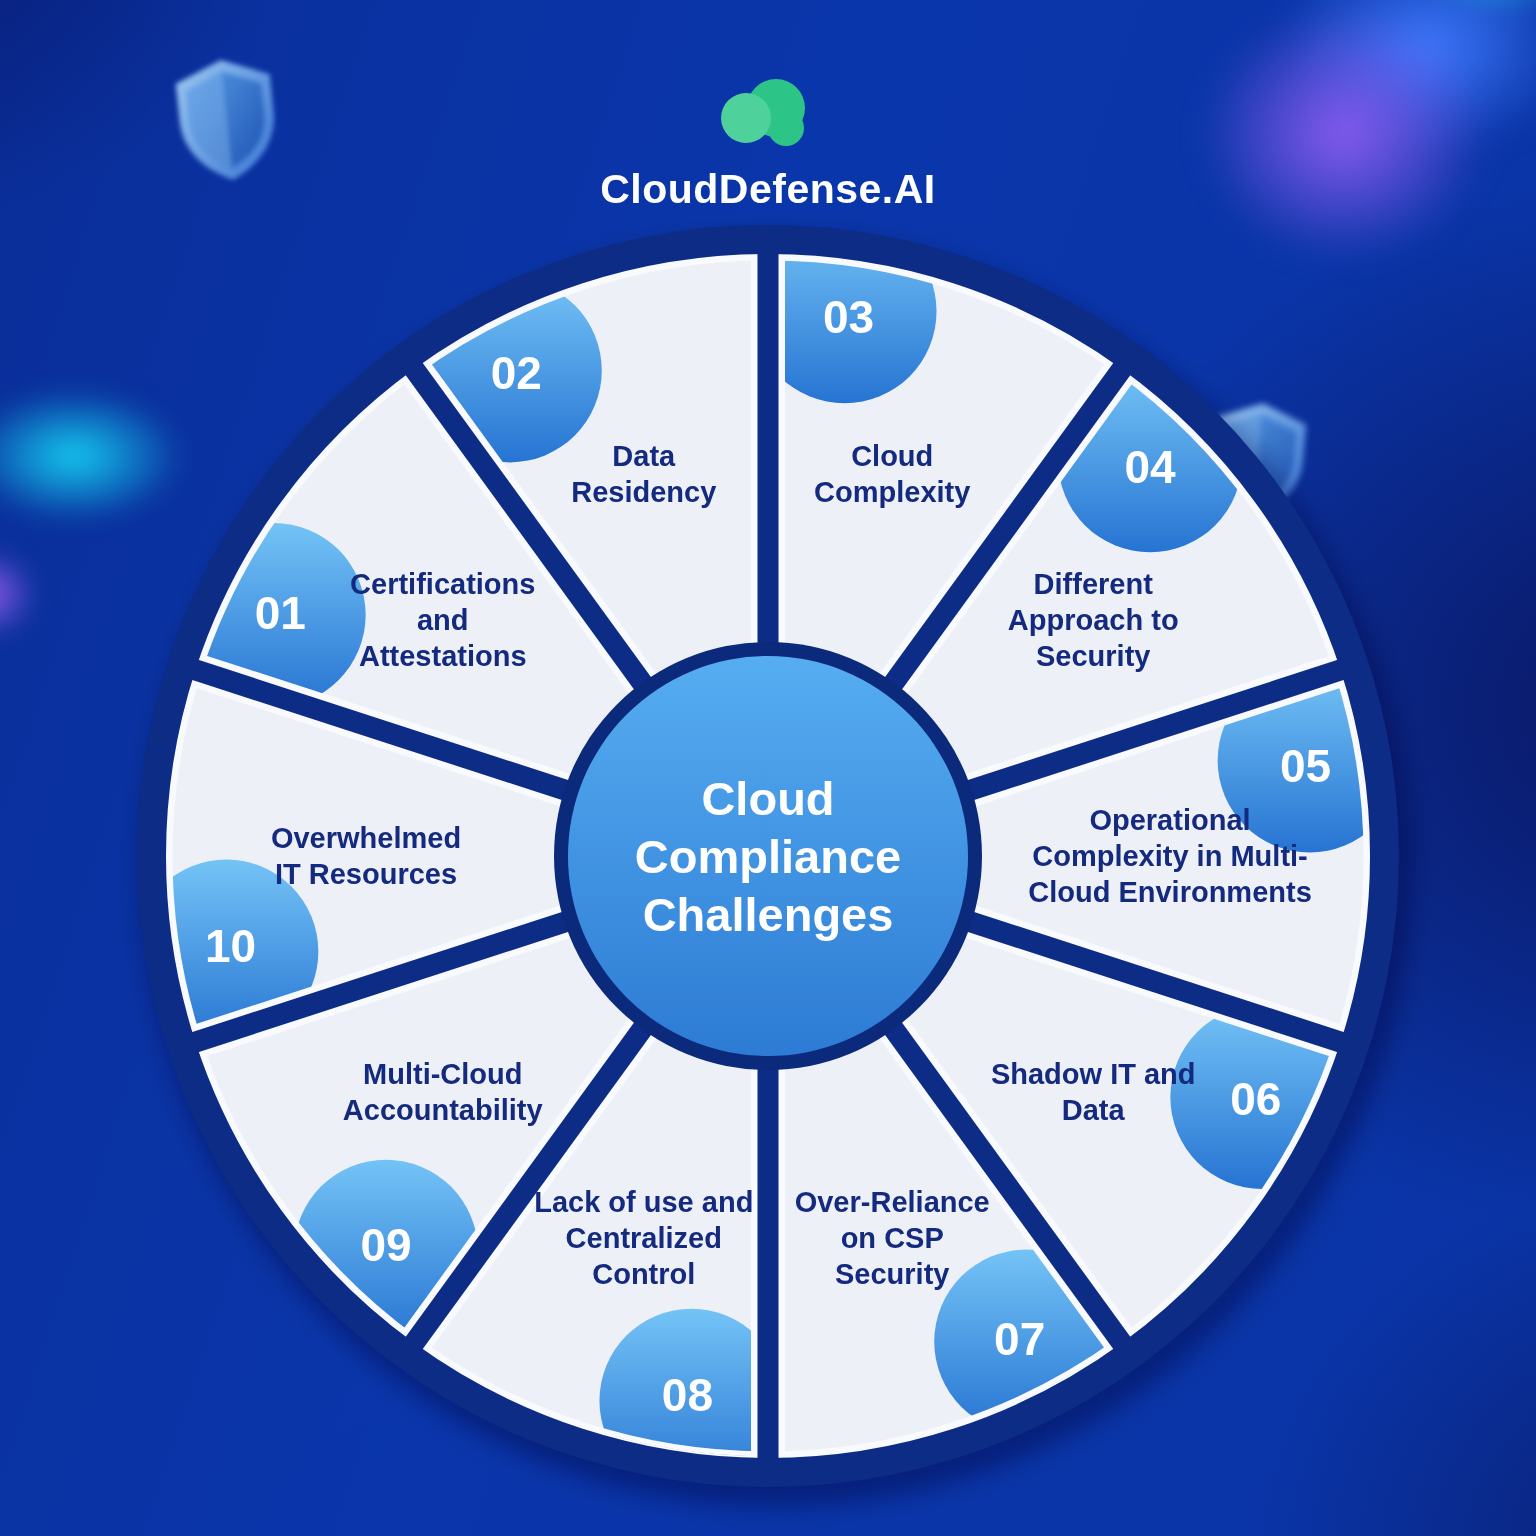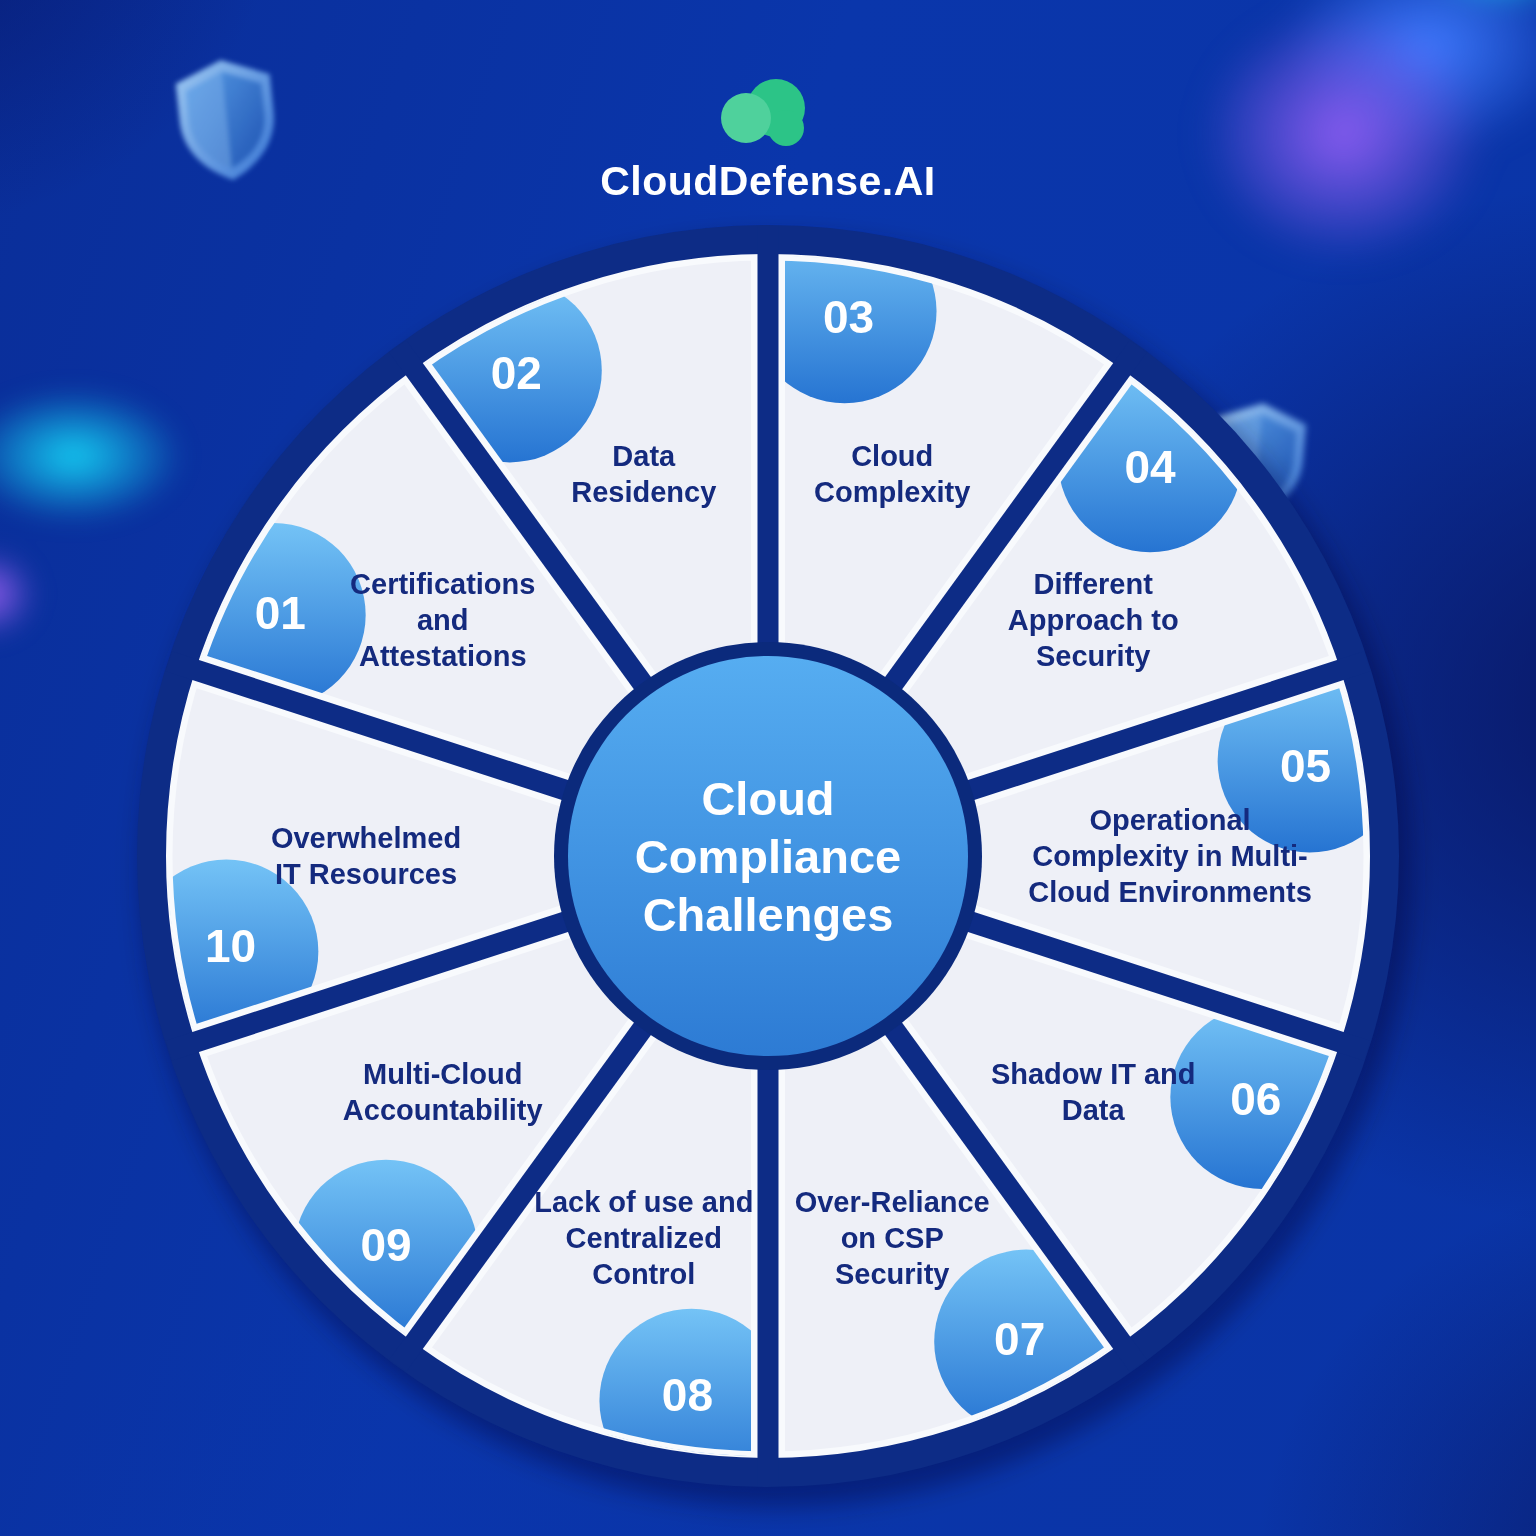--- a/index.html
+++ b/index.html
@@ -36,21 +36,21 @@
   }
   .shield{position:absolute;}
   .shield-tl{left:168px;top:55px;width:118px;height:130px;transform:rotate(-6deg);filter:blur(2.5px);opacity:.93;z-index:1;}
   .shield-r{left:1202px;top:398px;width:112px;height:124px;transform:rotate(5deg);filter:blur(3px);opacity:.9;z-index:1;}
   #wheel{position:absolute;left:0;top:0;z-index:2;}
   .logo{
     position:absolute;left:0;top:74px;width:100%;z-index:3;
     display:flex;flex-direction:column;align-items:center;
   }
   .logo-text{
-    margin-top:2px;color:#ffffff;font-weight:bold;font-size:41px;letter-spacing:.5px;
+    margin-top:10px;color:#ffffff;font-weight:bold;font-size:41px;letter-spacing:.5px;
   }
 </style>
 </head>
 <body>
 
 <div class="stage">
 
   <div class="blob blob-tr"></div>
   <div class="blob blob-left"></div>
 

